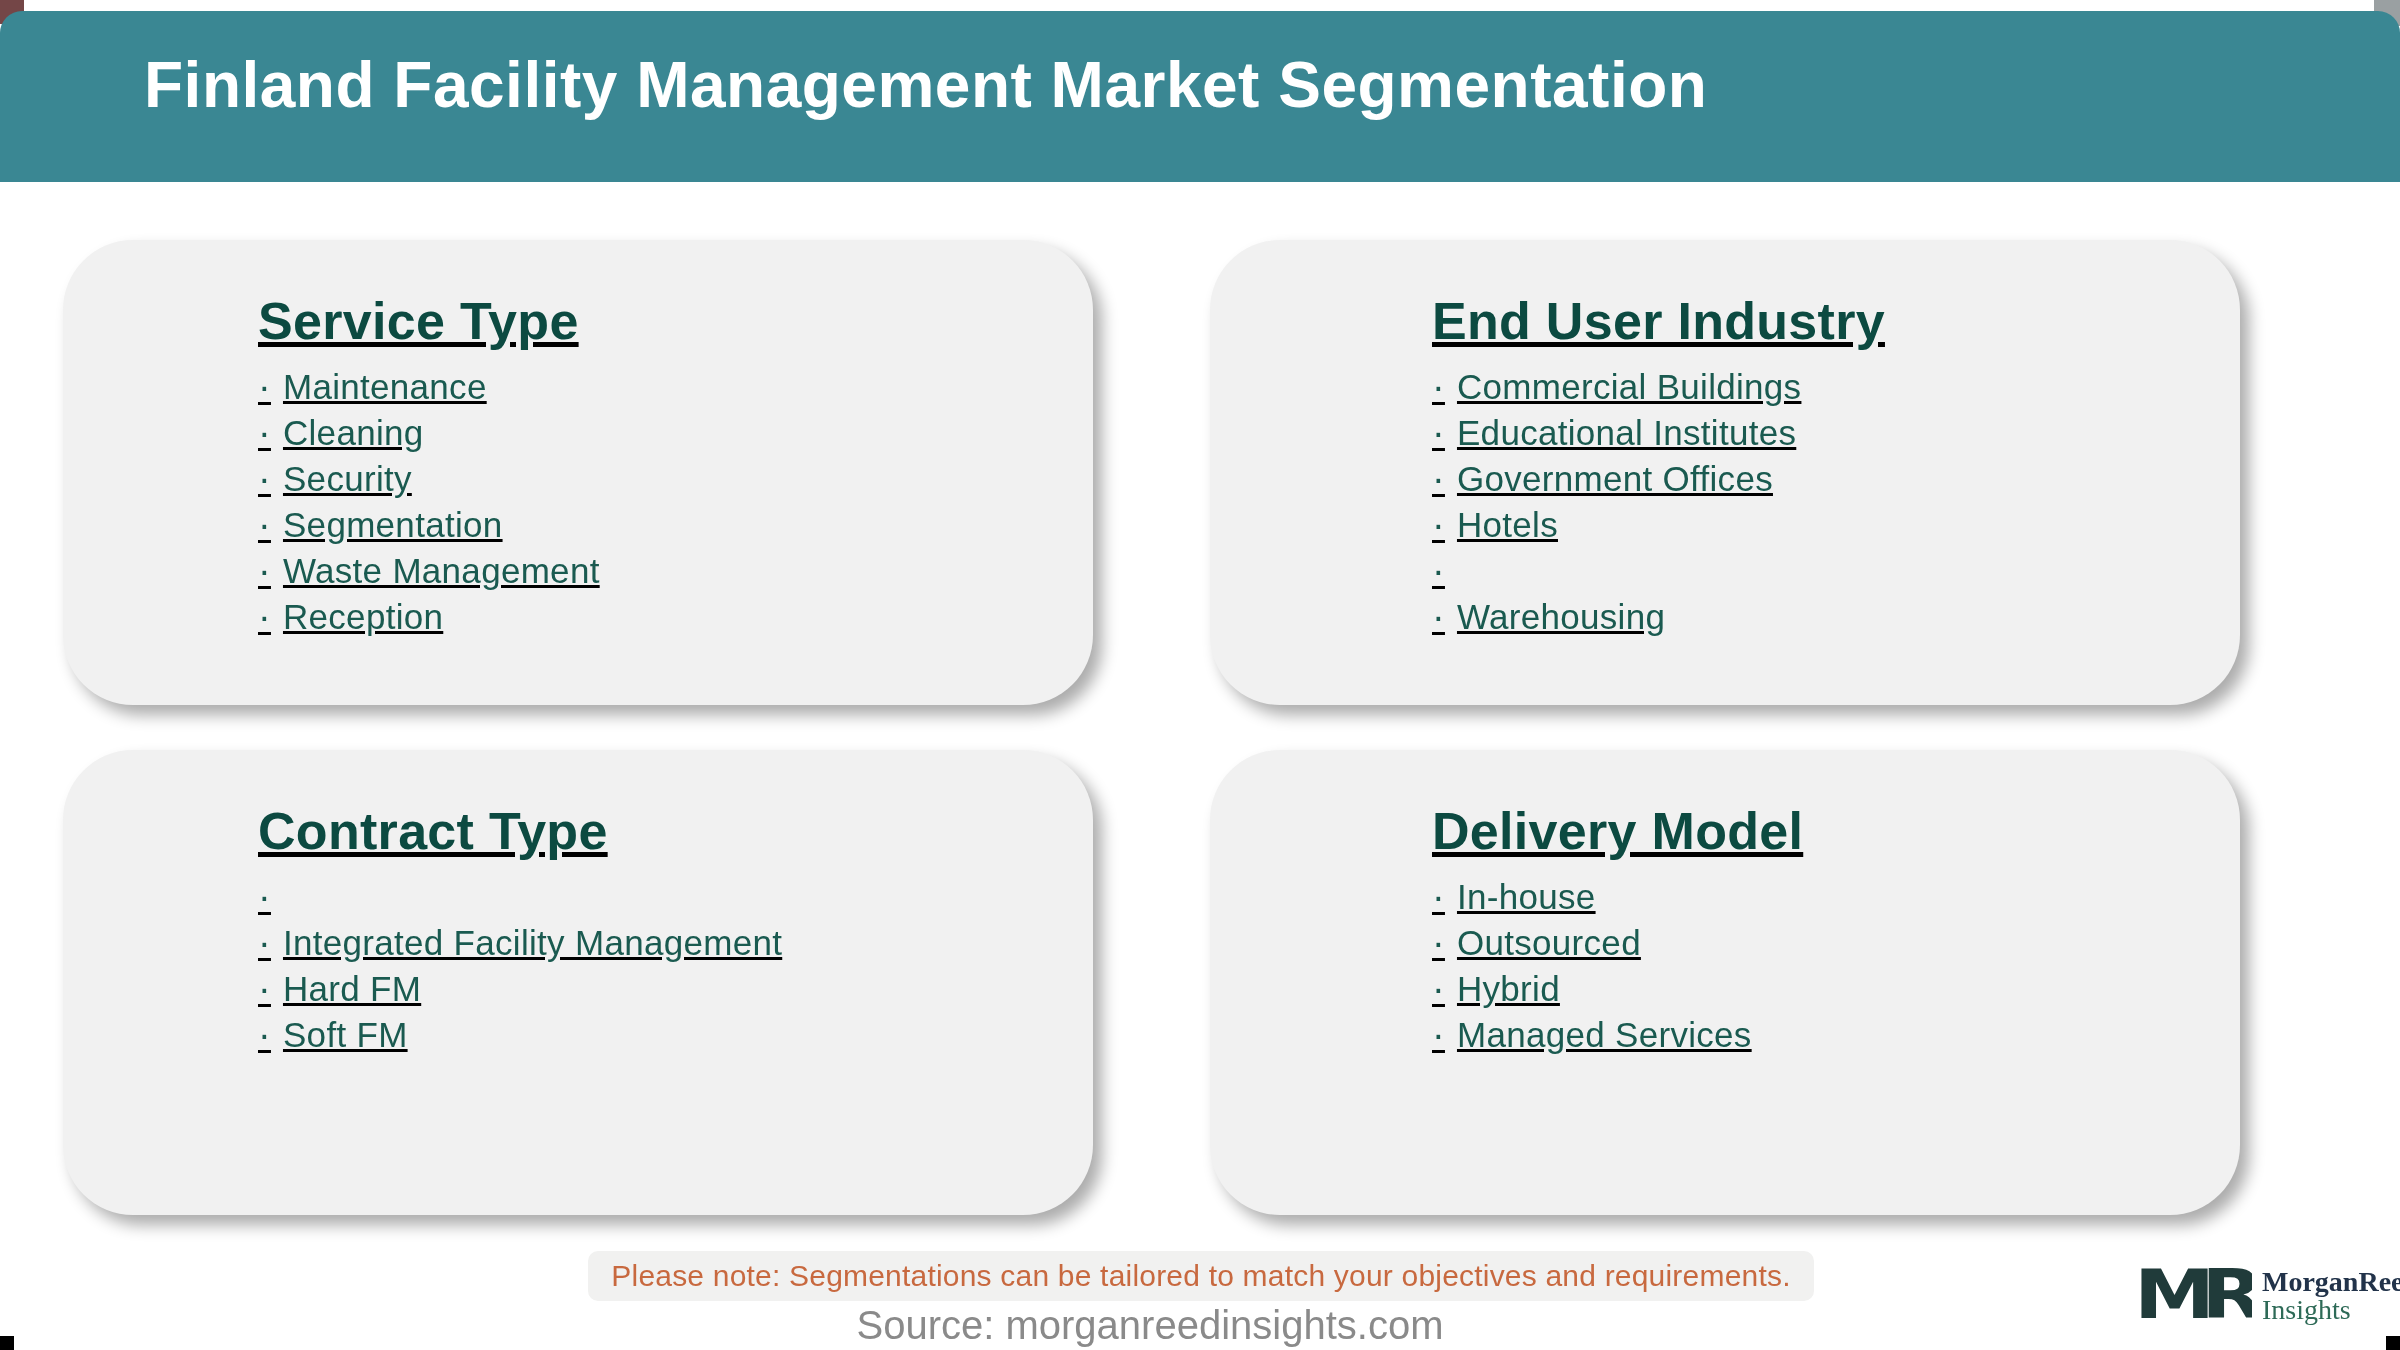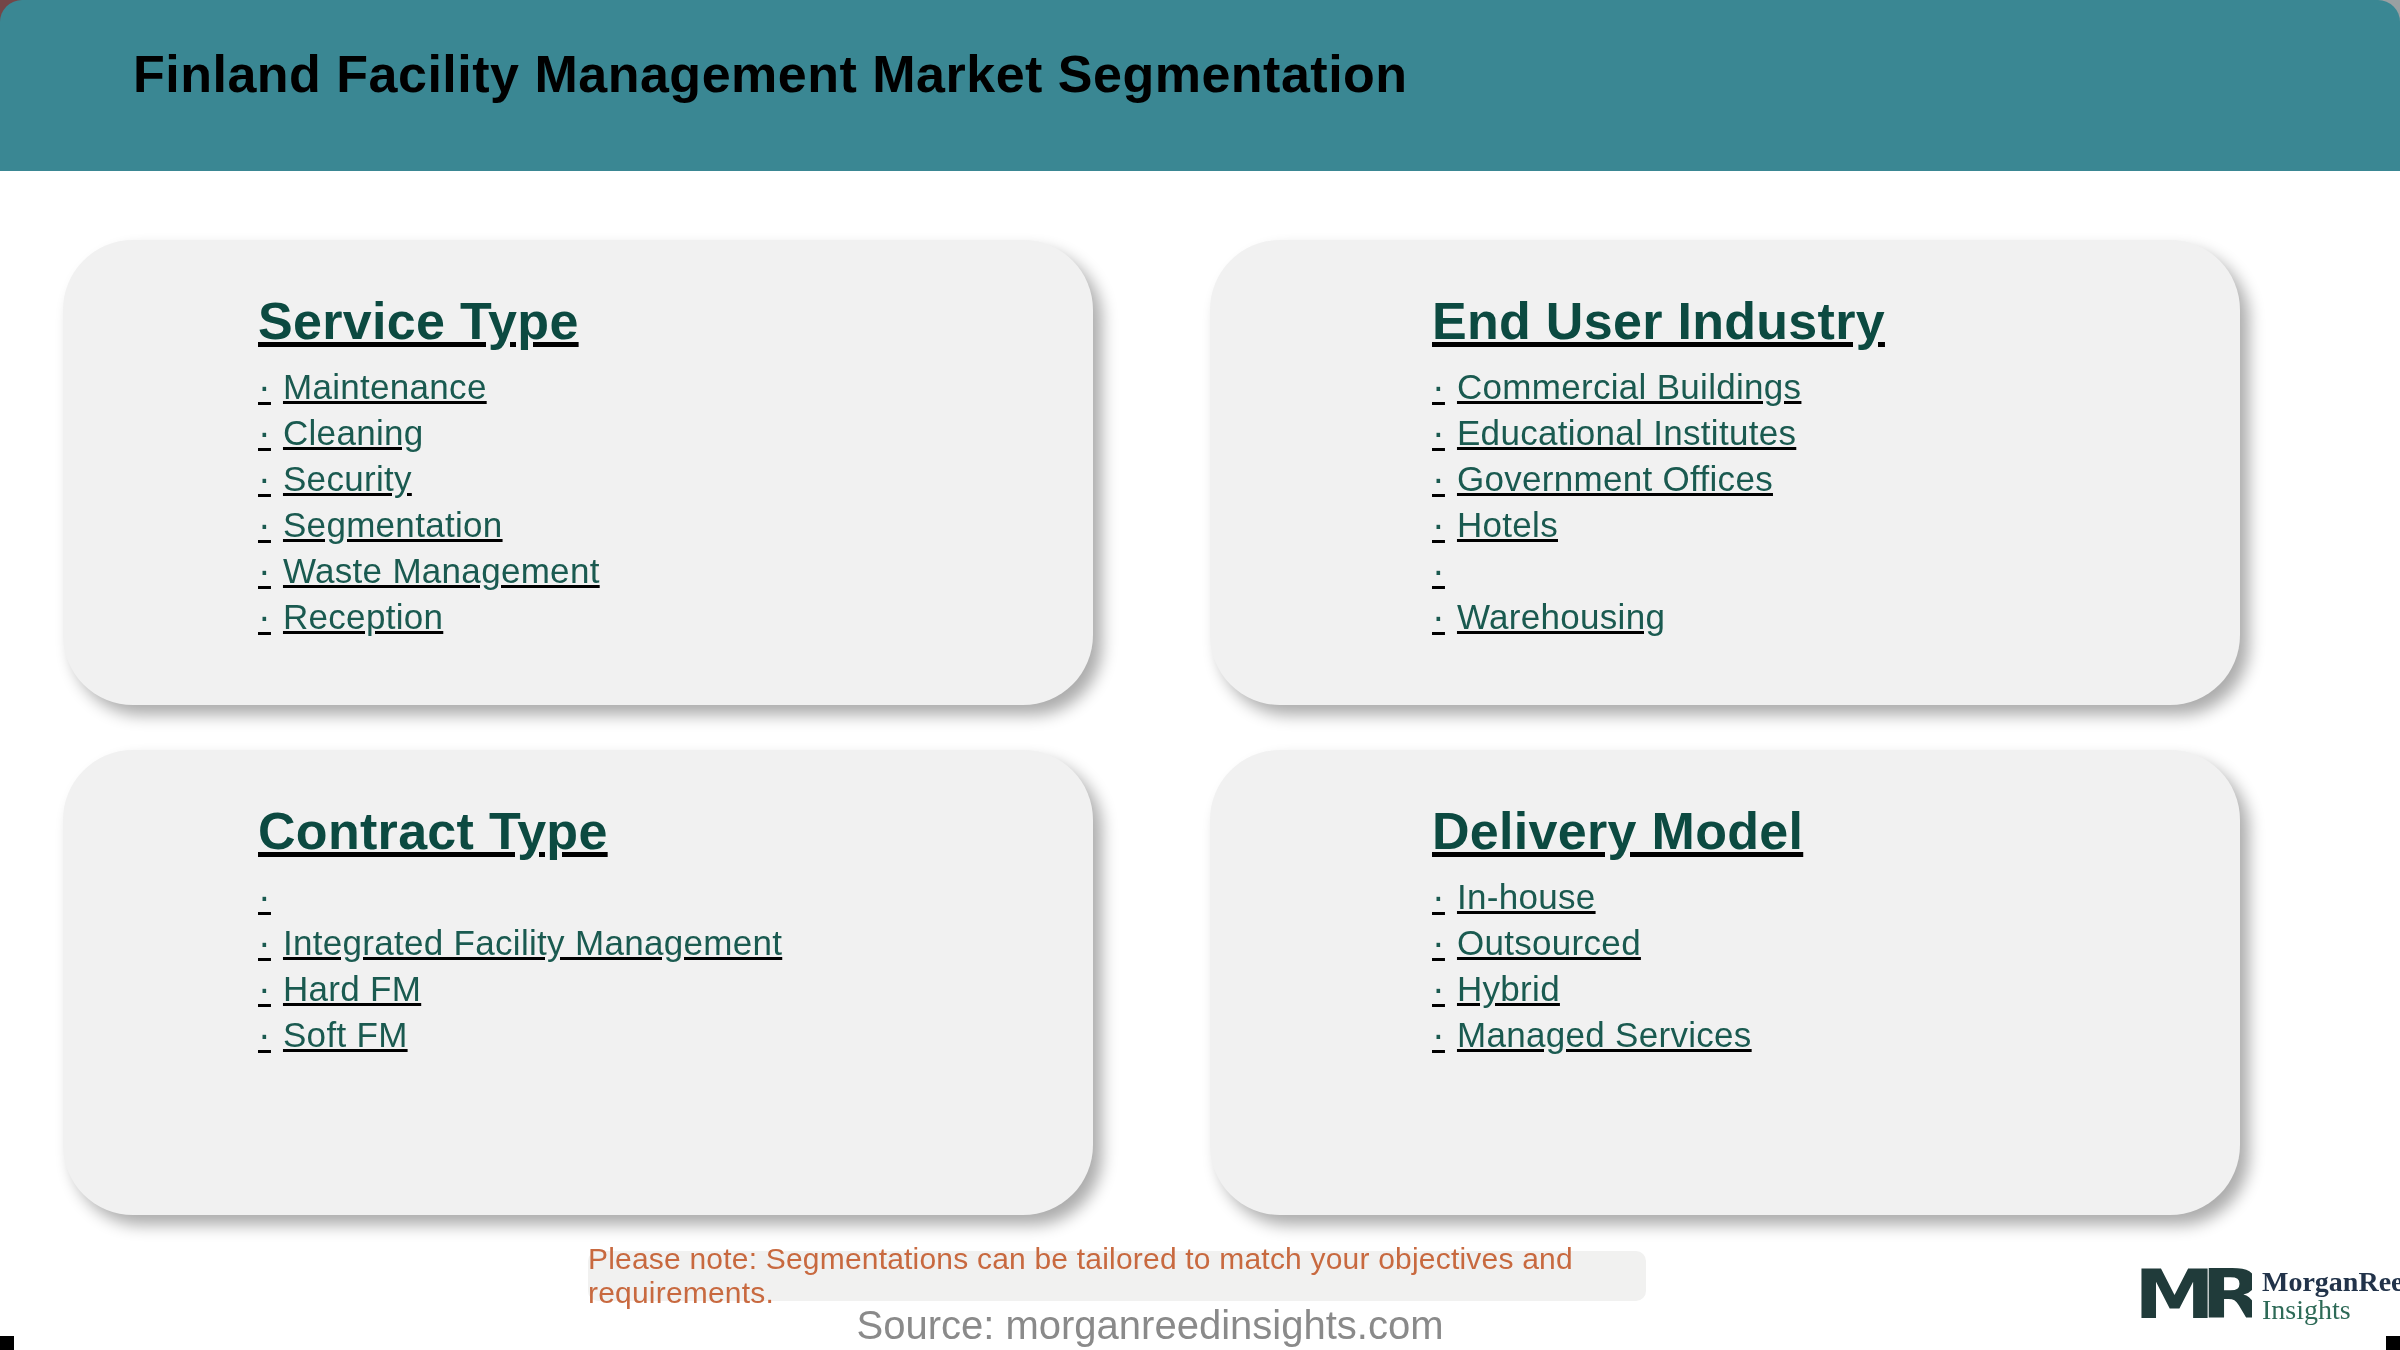--- a/index.html
+++ b/index.html
@@ -20,27 +20,27 @@
   header {
     position: relative;
     z-index: 1;
     width: 100%;
     height: 171px;
     background: #3a8793;
     border-radius: 22px 22px 0 0;
     box-sizing: border-box;
   }
   h1 {
-    margin: 0;
+    margin: 11px;
     padding: 44px 0 0 133px;
-    font-size: 52px;
+    font-size: 64px;
     line-height: 60px;
     font-weight: bold;
     letter-spacing: 0.5px;
-    color: #000000;
+    color: #ffffff;
   }
 
   .card {
     position: absolute;
     width: 1030px;
     height: 465px;
     background: #f1f1f1;
     border-radius: 70px;
     box-shadow: 9px 10px 16px rgba(0,0,0,0.33);
     box-sizing: border-box;
@@ -78,21 +78,21 @@
     display: inline-block;
     margin-right: 12px;
     font-size: 38px;
     color: #1a5a50;
   }
 
   .note-banner {
     position: absolute;
     left: 588px;
     top: 1251px;
-    width: 1058px;
+    width: 1226px;
     height: 50px;
     background: #f1f1f0;
     border-radius: 10px;
     display: flex;
     align-items: center;
     justify-content: center;
     z-index: 1;
   }
   .note-banner span {
     font-size: 30px;

